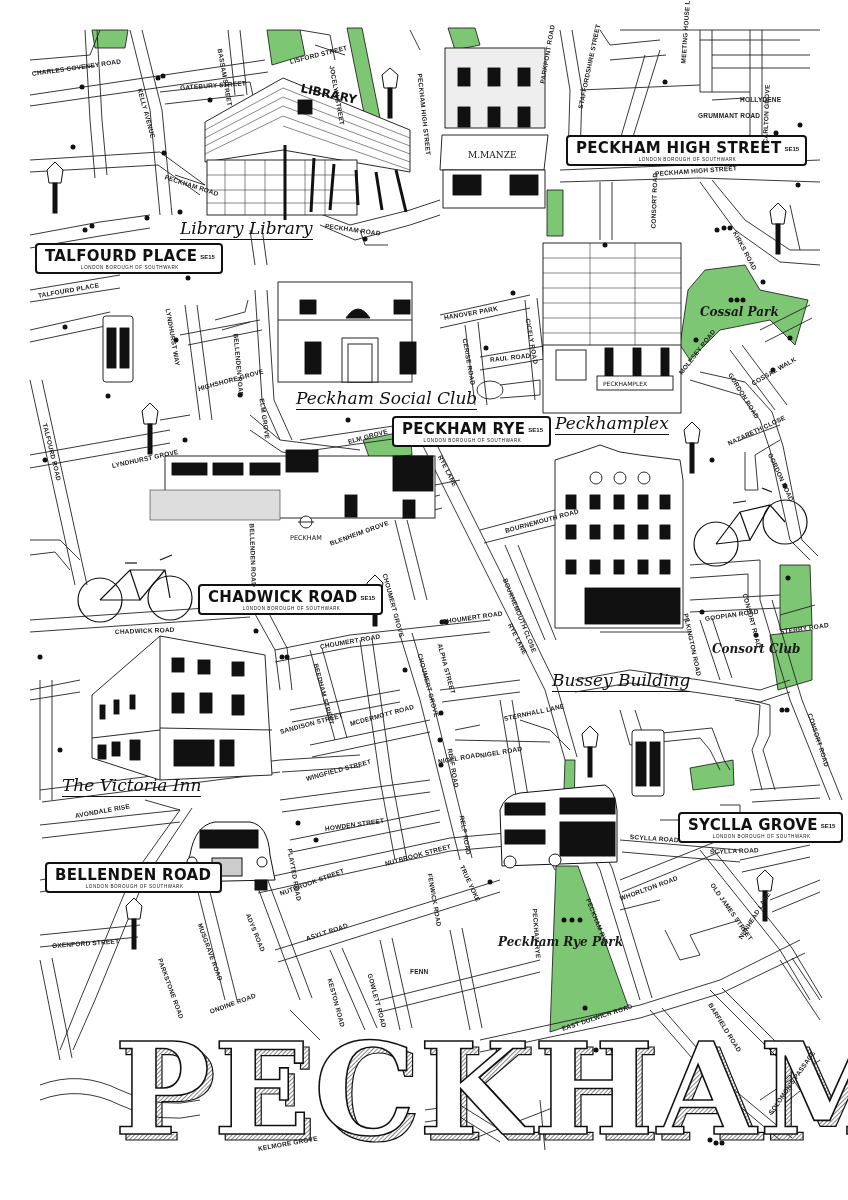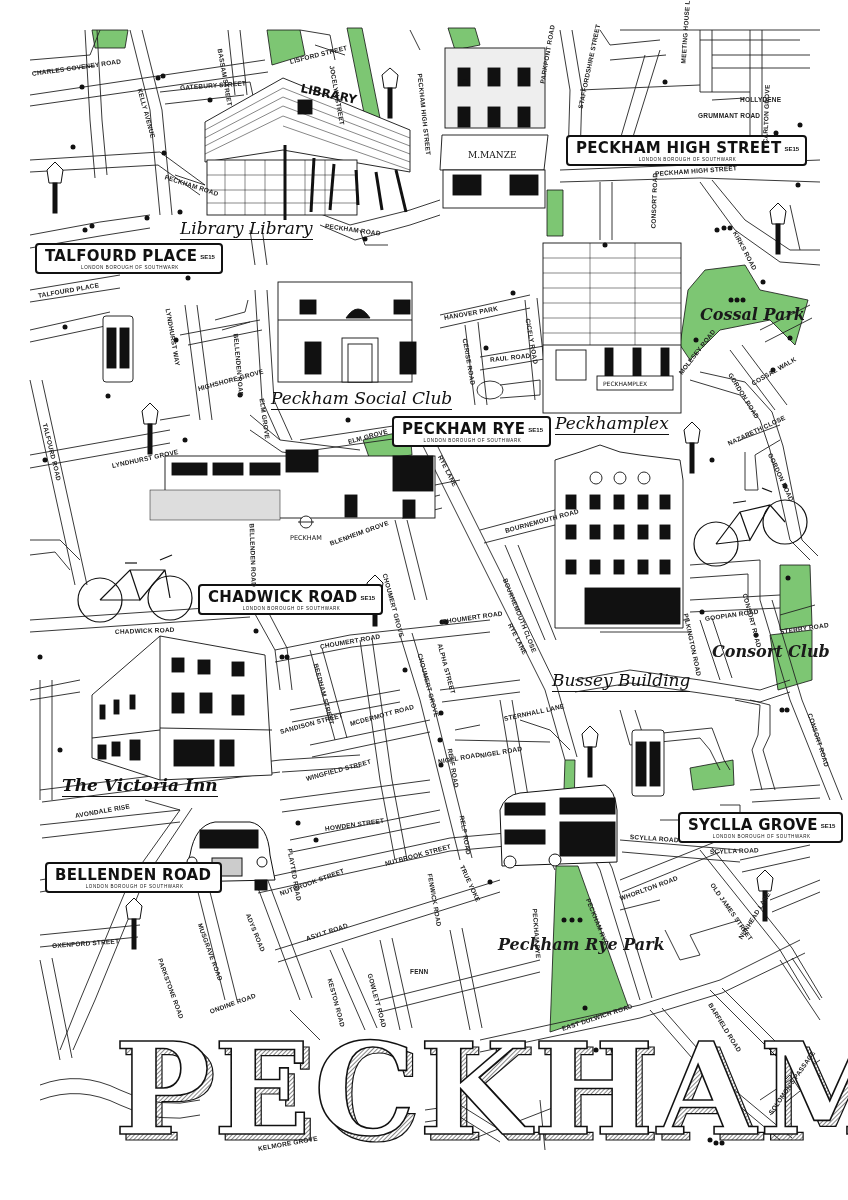--- a/index.html
+++ b/index.html
@@ -5,21 +5,21 @@
   html,body{margin:0;padding:0;background:#fff;}
   body{width:848px;height:1200px;position:relative;overflow:hidden;font-family:"Liberation Sans",sans-serif;color:#111;}
   #map{position:absolute;left:0;top:0;width:848px;height:1200px;}
   .street-label{position:absolute;font-family:"Liberation Sans Narrow","Liberation Sans",sans-serif;font-size:6.5px;font-weight:bold;letter-spacing:0.2px;color:#222;white-space:nowrap;transform-origin:left center;text-transform:uppercase;}
   .sign{position:absolute;background:#fff;border:2.5px solid #111;border-radius:4px;padding:2px 6px 1px 8px;box-shadow:0 0 0 1px #fff inset;}
   .sign .name{font-family:"DejaVu Sans",sans-serif;font-weight:bold;font-size:15px;letter-spacing:0.3px;line-height:17px;white-space:nowrap;}
   .sign .pc{font-size:6px;font-weight:bold;margin-left:3px;vertical-align:middle;}
   .sign .borough{font-size:4.5px;letter-spacing:0.6px;text-align:center;line-height:6px;white-space:nowrap;}
   .script{position:absolute;font-family:"DejaVu Serif",serif;font-style:italic;font-size:17px;color:#111;white-space:nowrap;}
   .script.u{border-bottom:1.5px solid #111;padding-bottom:1px;}
-  .park-label{position:absolute;font-family:"DejaVu Serif",serif;font-style:italic;font-weight:bold;font-size:16px;color:#1a1a1a;white-space:nowrap;}
+  .park-label{position:absolute;font-family:"DejaVu Serif",serif;font-style:italic;font-weight:bold;font-size:12px;color:#1a1a1a;white-space:nowrap;}
 </style>
 </head>
 <body>
 
 <svg id="map" viewBox="0 0 848 1200" xmlns="http://www.w3.org/2000/svg">
   <g fill="none" stroke="#111" stroke-width="1">
 
     <rect x="0" y="0" width="848" height="1200" fill="#fff" stroke="none"></rect>
 
     <g fill="#7dc673" stroke="#111" stroke-width="0.8">
@@ -616,24 +616,24 @@
 <div class="sign" style="left:45px;top:862px;">
   <div><span class="name">BELLENDEN ROAD</span><span class="pc"></span></div>
   <div class="borough">LONDON BOROUGH OF SOUTHWARK</div>
 </div>
 <div class="sign" style="left:678px;top:812px;">
   <div><span class="name">SYCLLA GROVE</span><span class="pc">SE15</span></div>
   <div class="borough">LONDON BOROUGH OF SOUTHWARK</div>
 </div>
 
 <div class="script u" style="left:180px;top:218px;">Library Library</div>
-<div class="script u" style="left:271px;top:388px;">Peckham Social Club</div>
+<div class="script u" style="left:296px;top:388px;">Peckham Social Club</div>
 <div class="script u" style="left:555px;top:413px;">Peckhamplex</div>
 <div class="script u" style="left:552px;top:670px;">Bussey Building</div>
-<div class="script u" style="left:62px;top:775px;font-weight:bold;">The Victoria Inn</div>
+<div class="script u" style="left:62px;top:775px;">The Victoria Inn</div>
 
 <div class="park-label" style="left:700px;top:305px;">Cossal Park</div>
 <div class="park-label" style="left:712px;top:642px;">Consort Club</div>
 <div class="park-label" style="left:498px;top:935px;">Peckham Rye Park</div>
 
 <div class="street-label" style="left:32px;top:70px;transform:rotate(-8deg);">CHARLES COVENEY ROAD</div>
 <div class="street-label" style="left:140px;top:85px;transform:rotate(75deg);">KELLY AVENUE</div>
 <div class="street-label" style="left:180px;top:84px;transform:rotate(-4deg);">GATEBURY STREET</div>
 <div class="street-label" style="left:220px;top:45px;transform:rotate(80deg);">BASSAM STREET</div>
 <div class="street-label" style="left:290px;top:58px;transform:rotate(-14deg);">LISFORD STREET</div>

